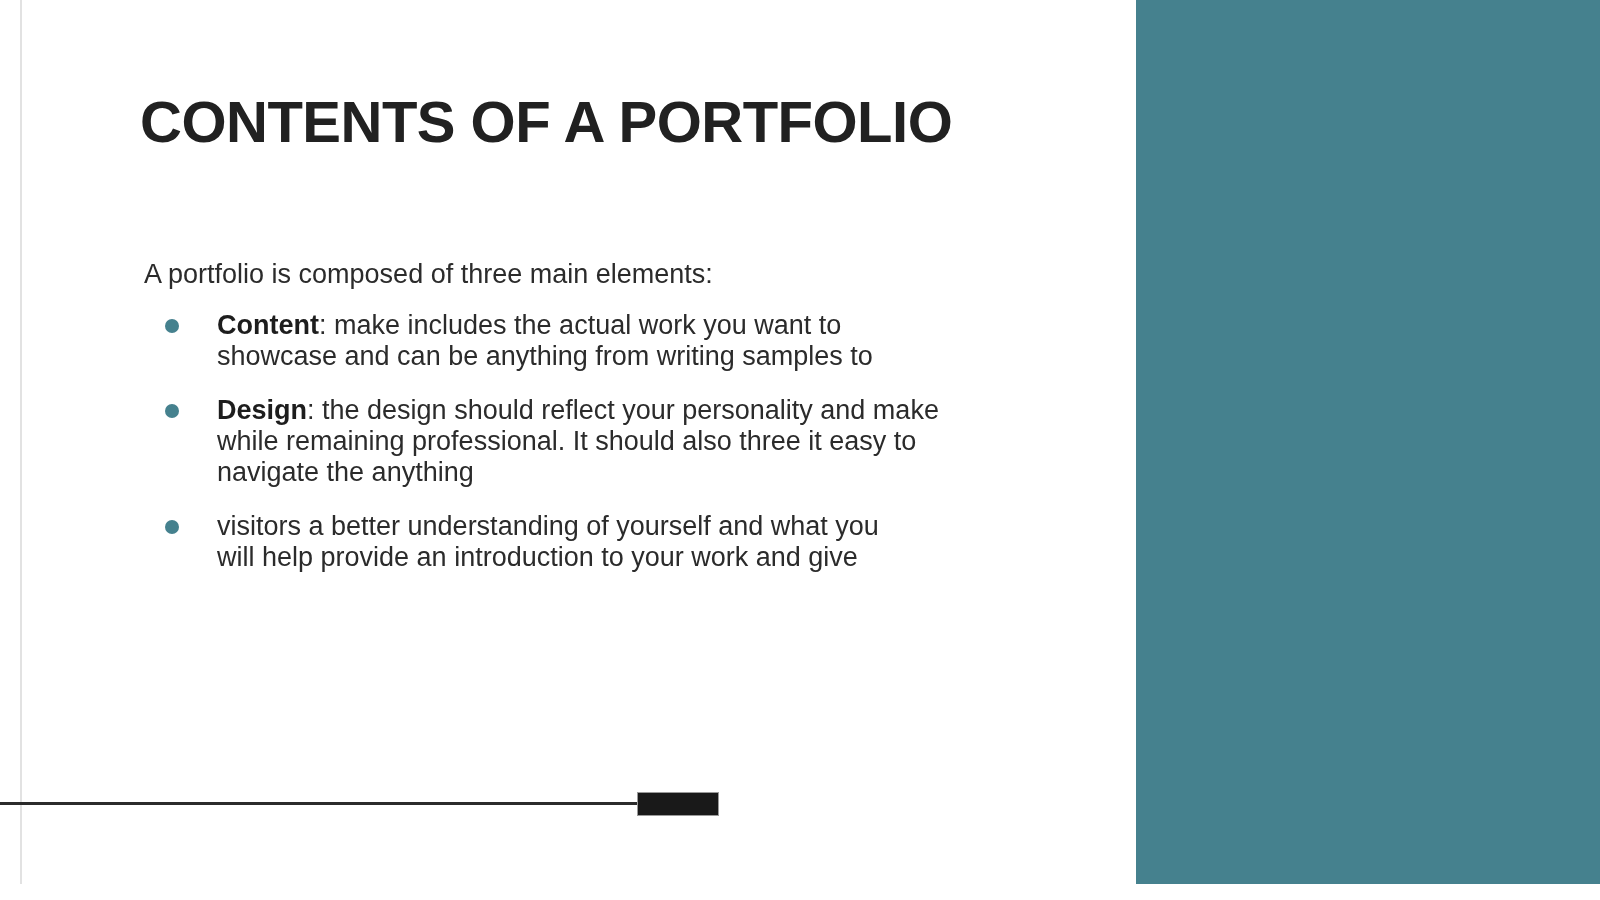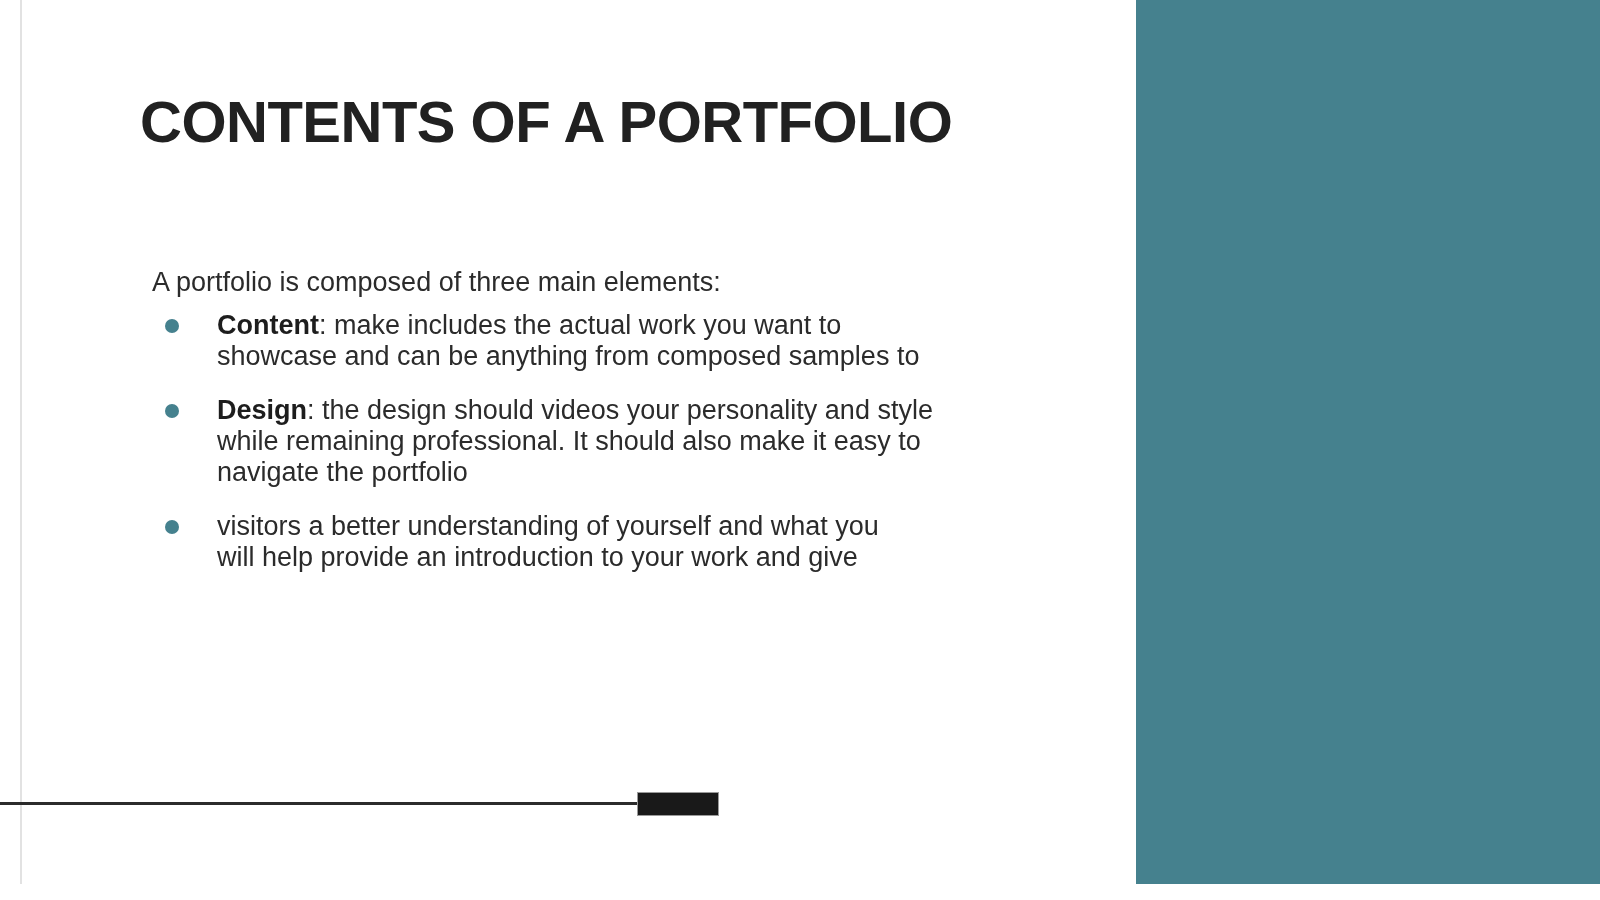--- a/index.html
+++ b/index.html
@@ -42,21 +42,21 @@
     line-height: 72px;
     font-weight: 800;
     letter-spacing: -0.5px;
     color: #212121;
     white-space: nowrap;
   }
   .intro {
     position: absolute;
     left: 140px;
     top: 254px;
-    margin: 12px;
+    margin: 4px;
     font-size: 27px;
     line-height: 32px;
     color: #2b2b2b;
     white-space: nowrap;
   }
   .bullets {
     position: absolute;
     left: 140px;
     top: 310px;
     width: 920px;
@@ -120,30 +120,30 @@
   <h1 class="title">CONTENTS OF A PORTFOLIO</h1>
 
   <p class="intro">A portfolio is composed of three main elements:</p>
 
   <div class="bullets">
 
     <div class="bullet">
       <span class="bullet-dot"></span>
       <div class="bullet-text">
         <div class="line"><span class="bullet-term">Content</span><span>: make includes the actual work you want to</span></div>
-        <div class="line">showcase and can be anything from composed samples to</div>
+        <div class="line">showcase and can be anything from writing samples to</div>
       </div>
     </div>
 
     <div class="bullet">
       <span class="bullet-dot"></span>
       <div class="bullet-text">
-        <div class="line"><span class="bullet-term">Design</span><span>: the design should videos your personality and style</span></div>
-        <div class="line">while remaining professional. It should also make it easy to</div>
-        <div class="line">navigate the portfolio</div>
+        <div class="line"><span class="bullet-term">Design</span><span>: the design should reflect your personality and make</span></div>
+        <div class="line">while remaining professional. It should also three it easy to</div>
+        <div class="line">navigate the anything</div>
       </div>
     </div>
 
     <div class="bullet">
       <span class="bullet-dot"></span>
       <div class="bullet-text">
         <div class="line">visitors a better understanding of yourself and what you</div>
         <div class="line">will help provide an introduction to your work and give</div>
       </div>
     </div>

